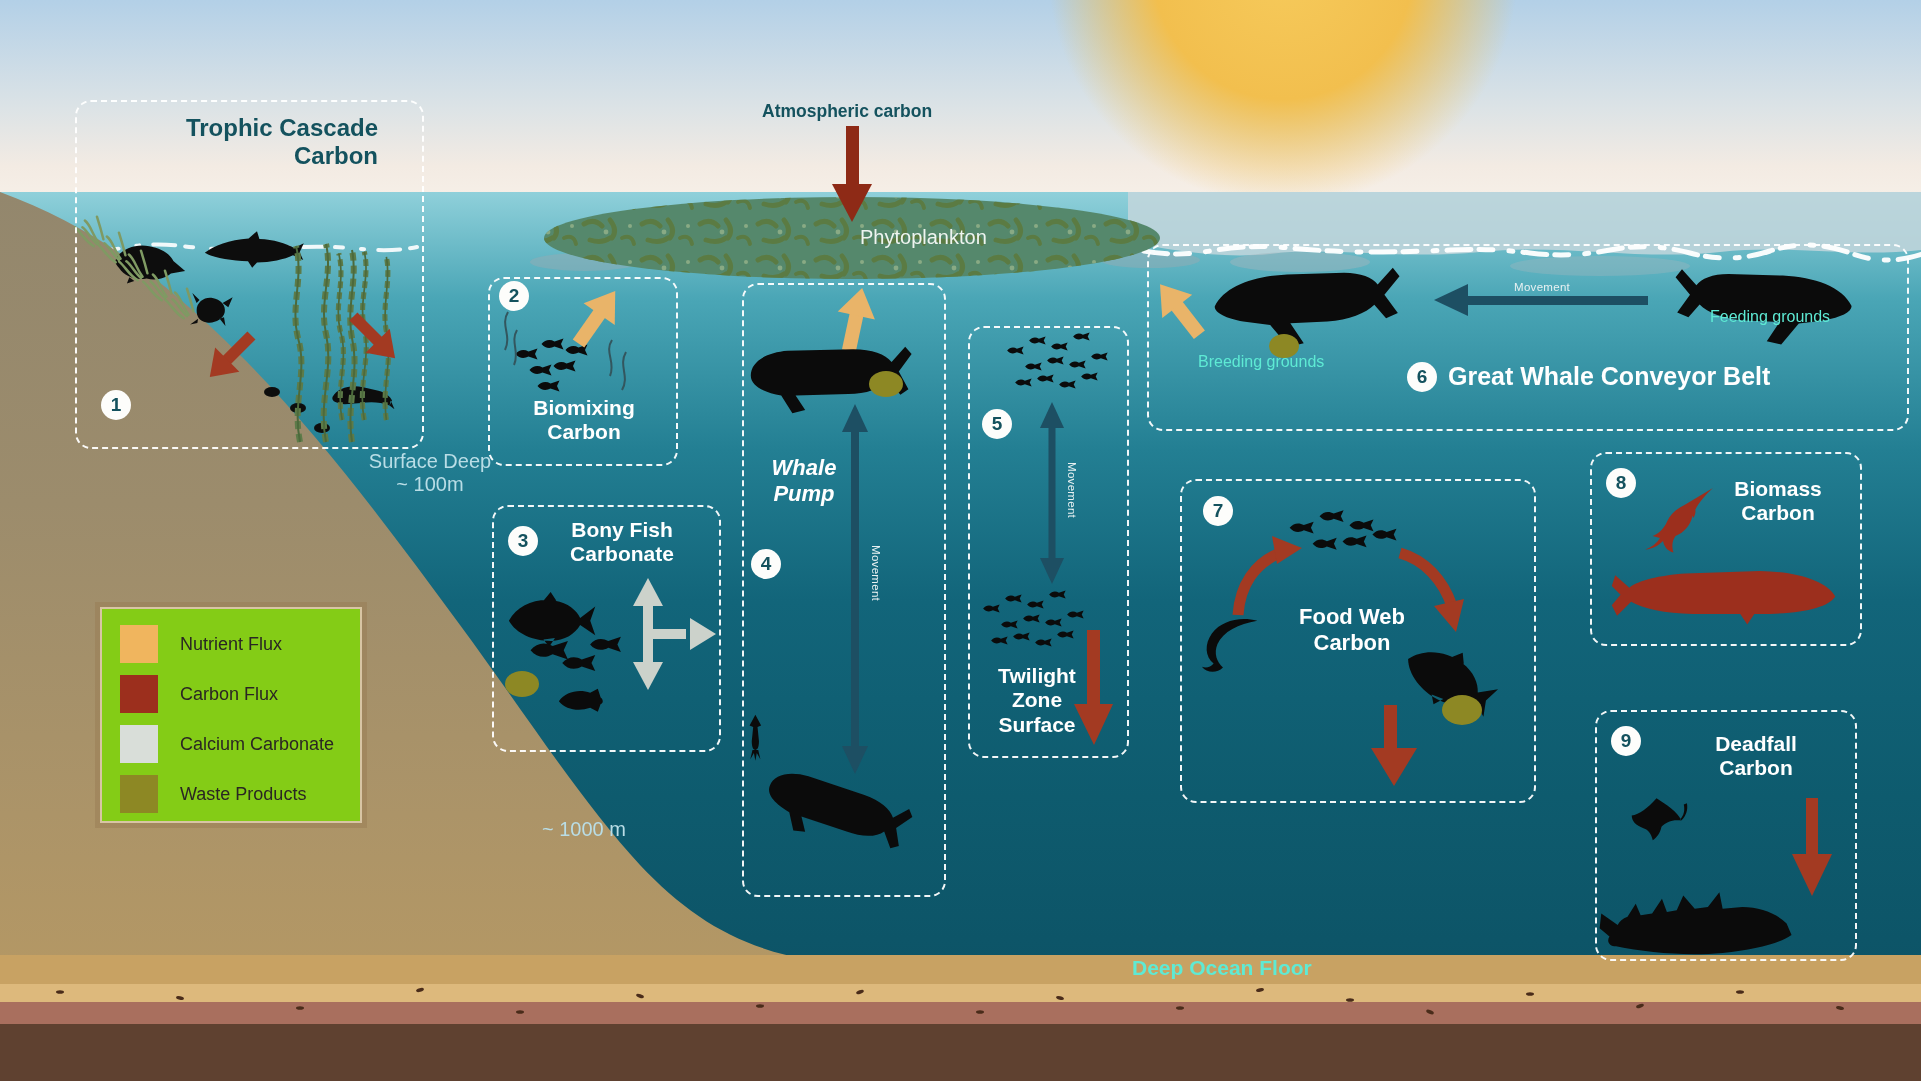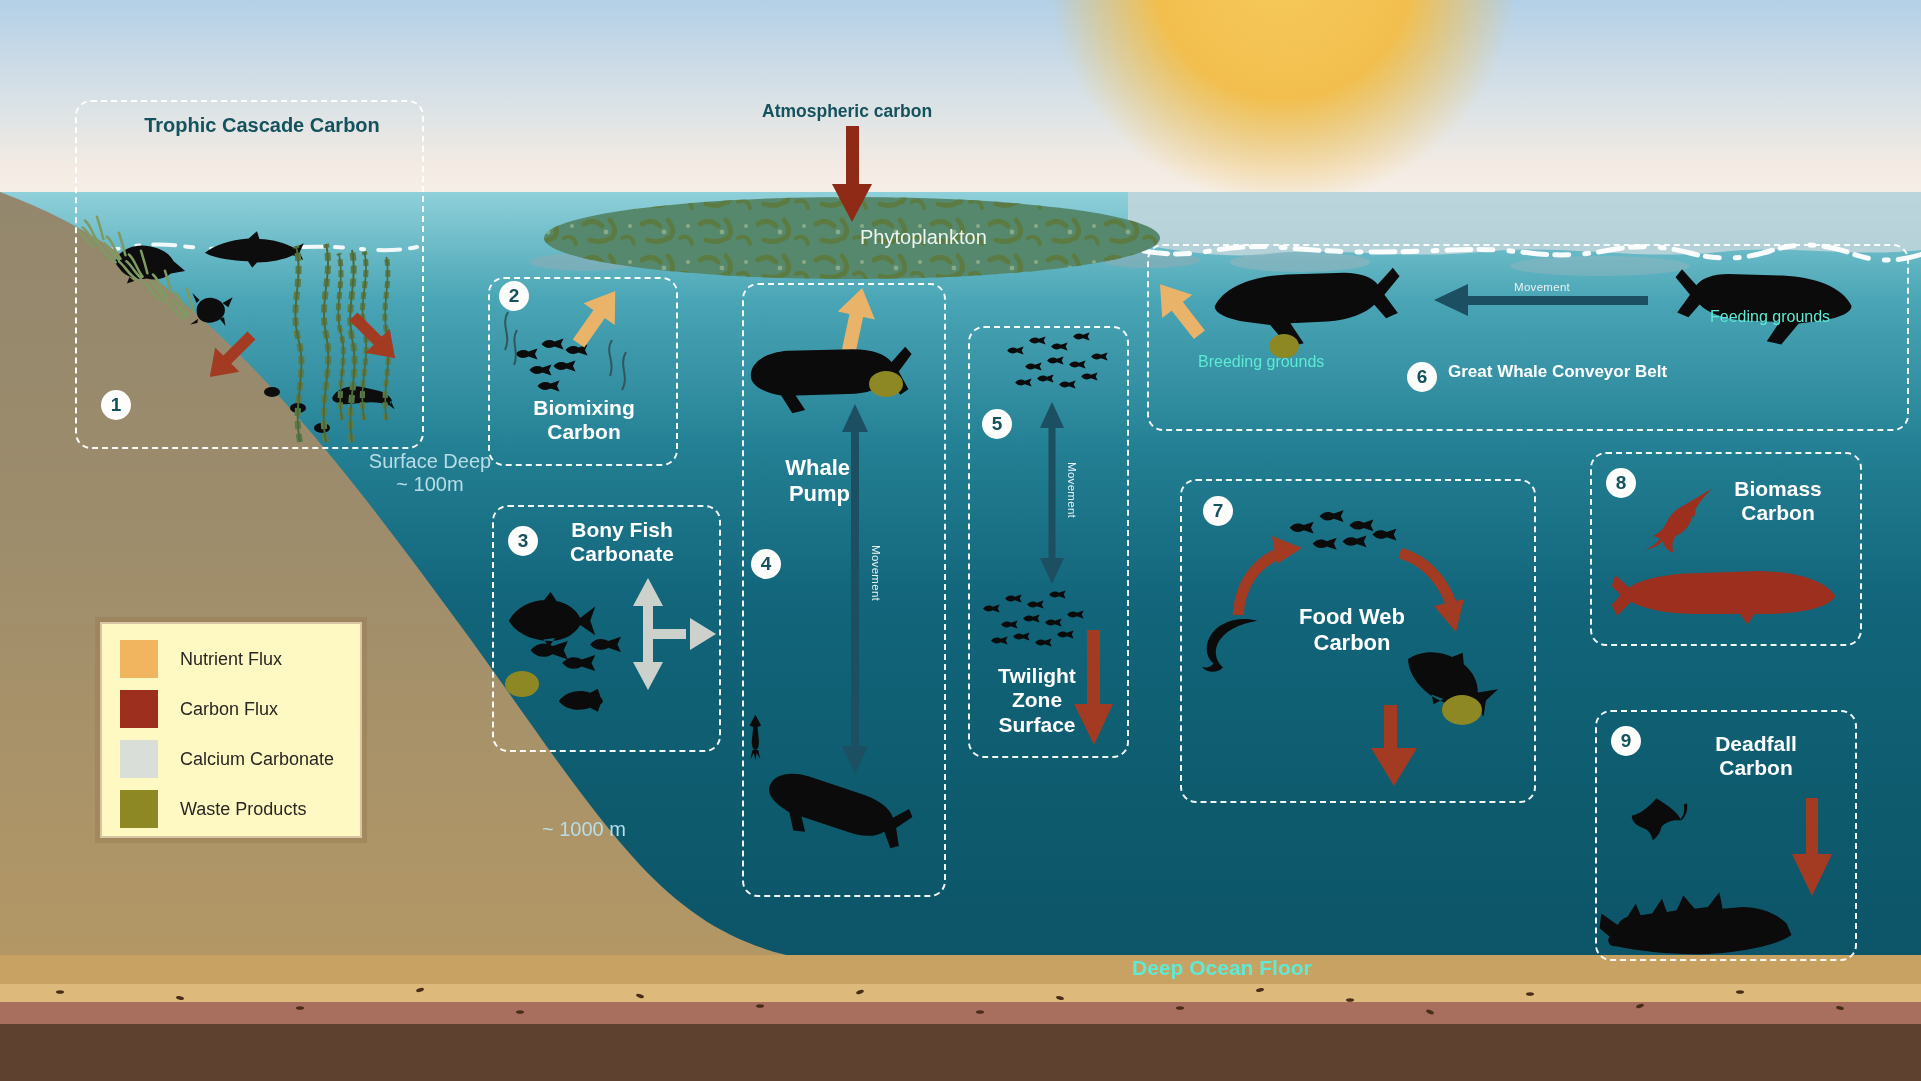--- a/index.html
+++ b/index.html
@@ -10,22 +10,22 @@
   .numc{position:absolute;width:30px;height:30px;border-radius:50%;background:#fdfdfb;
     color:#14525e;font-weight:bold;font-size:19px;display:flex;align-items:center;
     justify-content:center;z-index:5;}
   .lbl{position:absolute;z-index:6;line-height:1.16;}
   .ztitle{color:#fff;font-weight:bold;text-align:center;}
   .dk{color:#14525e;font-weight:bold;}
   .depth{color:#b9dde6;font-size:20px;text-align:center;}
   .small-w{color:#5eead4;font-size:16px;}
   .mv{color:#e8f1f2;font-size:11.5px;letter-spacing:.3px;}
   .rot90{transform:rotate(90deg);transform-origin:0 0;white-space:nowrap;}
-  #legend{position:absolute;left:100px;top:622px;width:262px;height:216px;z-index:6;
-    background:#fef9c3;border:2px solid #d8c5a4;box-shadow:0 0 0 5px rgba(150,122,82,.45);
+  #legend{position:absolute;left:100px;top:607px;width:262px;height:216px;z-index:6;
+    background:#84cc16;border:2px solid #d8c5a4;box-shadow:0 0 0 5px rgba(150,122,82,.45);
     padding:10px 16px 0 18px;box-sizing:border-box;}
   .lg-row{display:flex;align-items:center;height:50px;}
   .lg-sw{width:38px;height:38px;margin-right:22px;flex:0 0 auto;}
   .lg-tx{font-size:18px;color:#2a2623;}
   .nowrap{white-space:nowrap;}
 </style>
 </head>
 <body>
 
 <div id="scene">
@@ -291,26 +291,26 @@
 <div class="numc" style="left:101px;top:390px;">1</div>
 <div class="numc" style="left:499px;top:281px;">2</div>
 <div class="numc" style="left:508px;top:526px;">3</div>
 <div class="numc" style="left:751px;top:549px;">4</div>
 <div class="numc" style="left:982px;top:409px;">5</div>
 <div class="numc" style="left:1407px;top:362px;">6</div>
 <div class="numc" style="left:1203px;top:496px;">7</div>
 <div class="numc" style="left:1606px;top:468px;">8</div>
 <div class="numc" style="left:1611px;top:726px;">9</div>
 
-<div class="lbl ztitle dk" style="left:122px;top:114px;width:280px;font-size:20px;">Trophic Cascade Carbon</div>
+<div class="lbl ztitle dk" style="left:98px;top:114px;width:280px;font-size:24px;text-align:right;">Trophic Cascade Carbon</div>
 <div class="lbl ztitle" style="left:500px;top:396px;width:168px;font-size:21px;">Biomixing Carbon</div>
 <div class="lbl ztitle" style="left:549px;top:518px;width:146px;font-size:21px;">Bony Fish Carbonate</div>
-<div class="lbl ztitle" style="left:758px;top:455px;width:92px;font-size:22px;text-align:right;">Whale Pump</div>
+<div class="lbl ztitle" style="left:758px;top:455px;width:92px;font-size:22px;text-align:center;font-style:italic;">Whale Pump</div>
 <div class="lbl ztitle" style="left:972px;top:664px;width:130px;font-size:21px;">Twilight Zone Surface</div>
-<div class="lbl ztitle nowrap" style="left:1448px;top:362px;font-size:17px;">Great Whale Conveyor Belt</div>
+<div class="lbl ztitle nowrap" style="left:1448px;top:362px;font-size:25px;">Great Whale Conveyor Belt</div>
 <div class="lbl ztitle" style="left:1272px;top:604px;width:160px;font-size:22px;">Food Web Carbon</div>
 <div class="lbl ztitle" style="left:1708px;top:477px;width:140px;font-size:21px;">Biomass Carbon</div>
 <div class="lbl ztitle" style="left:1686px;top:732px;width:140px;font-size:21px;">Deadfall Carbon</div>
 
 <div class="lbl dk nowrap" style="left:762px;top:101px;font-size:17.5px;">Atmospheric carbon</div>
 <div class="lbl nowrap" style="left:860px;top:226px;font-size:20px;color:#eef4f0;">Phytoplankton</div>
 <div class="lbl depth" style="left:350px;top:450px;width:160px;">
   <div>Surface Deep</div>
   <div>~ 100m</div>
 </div>

